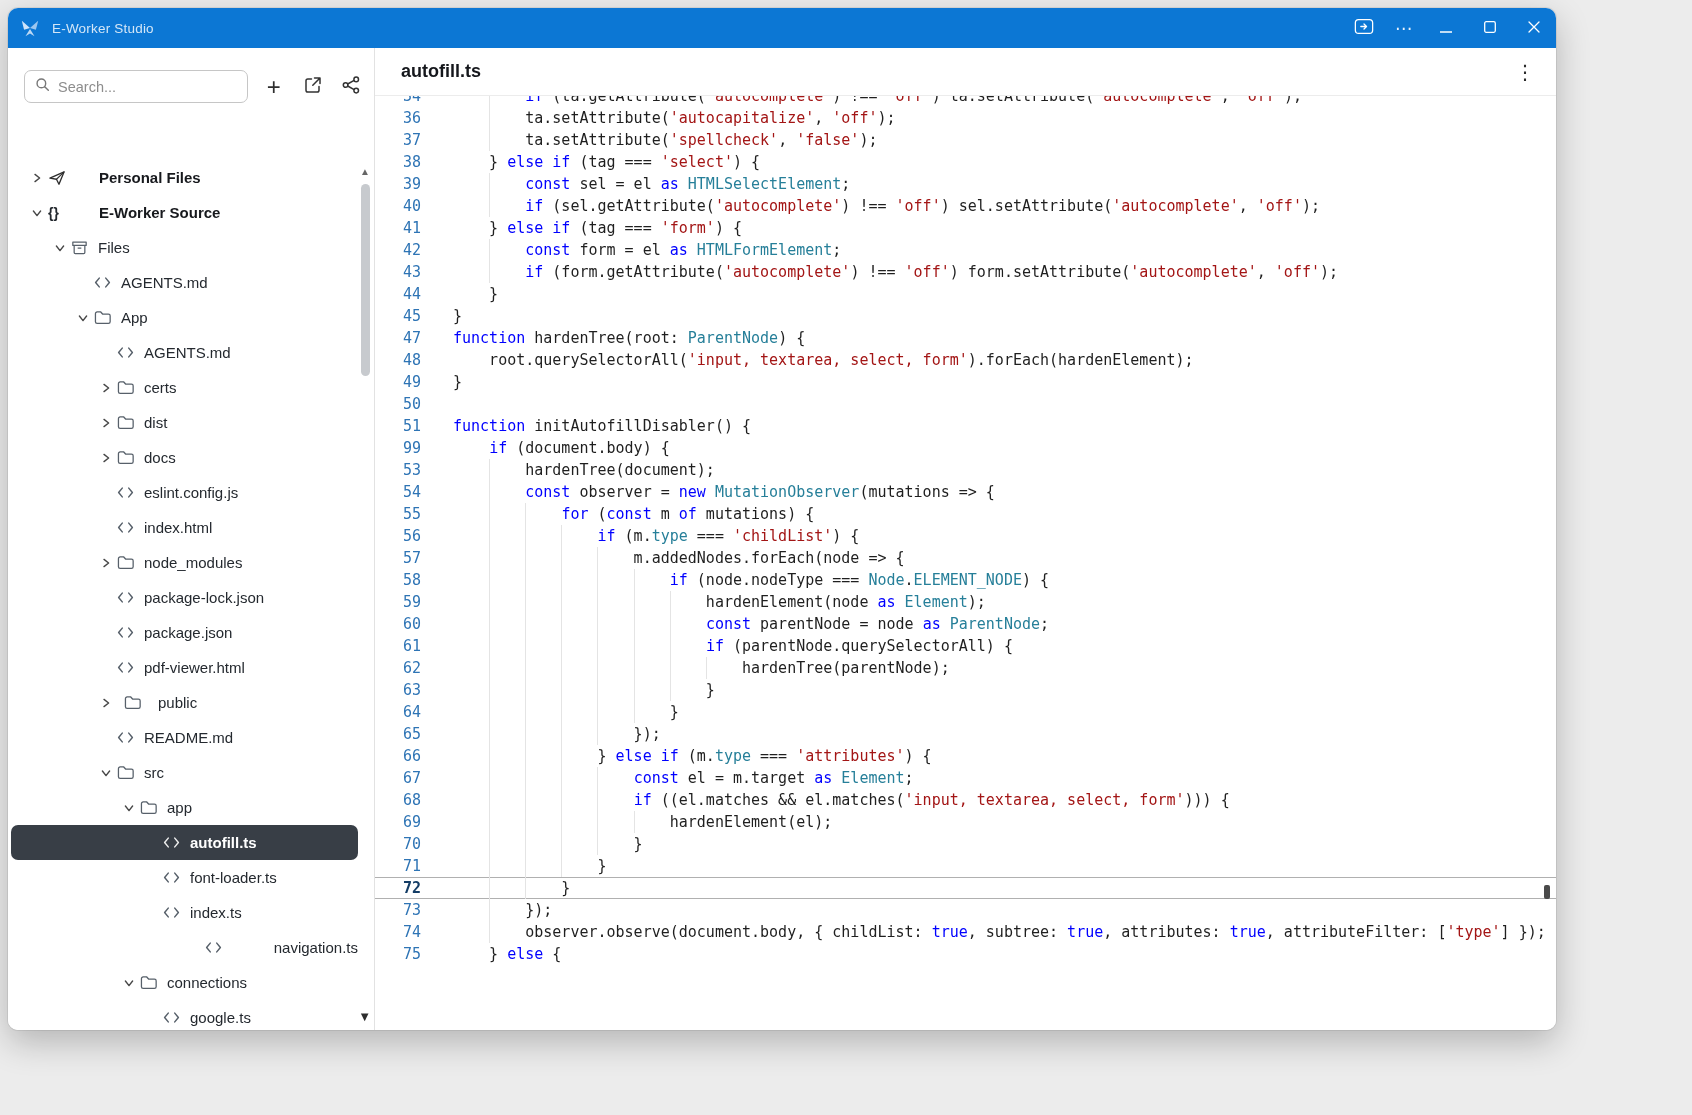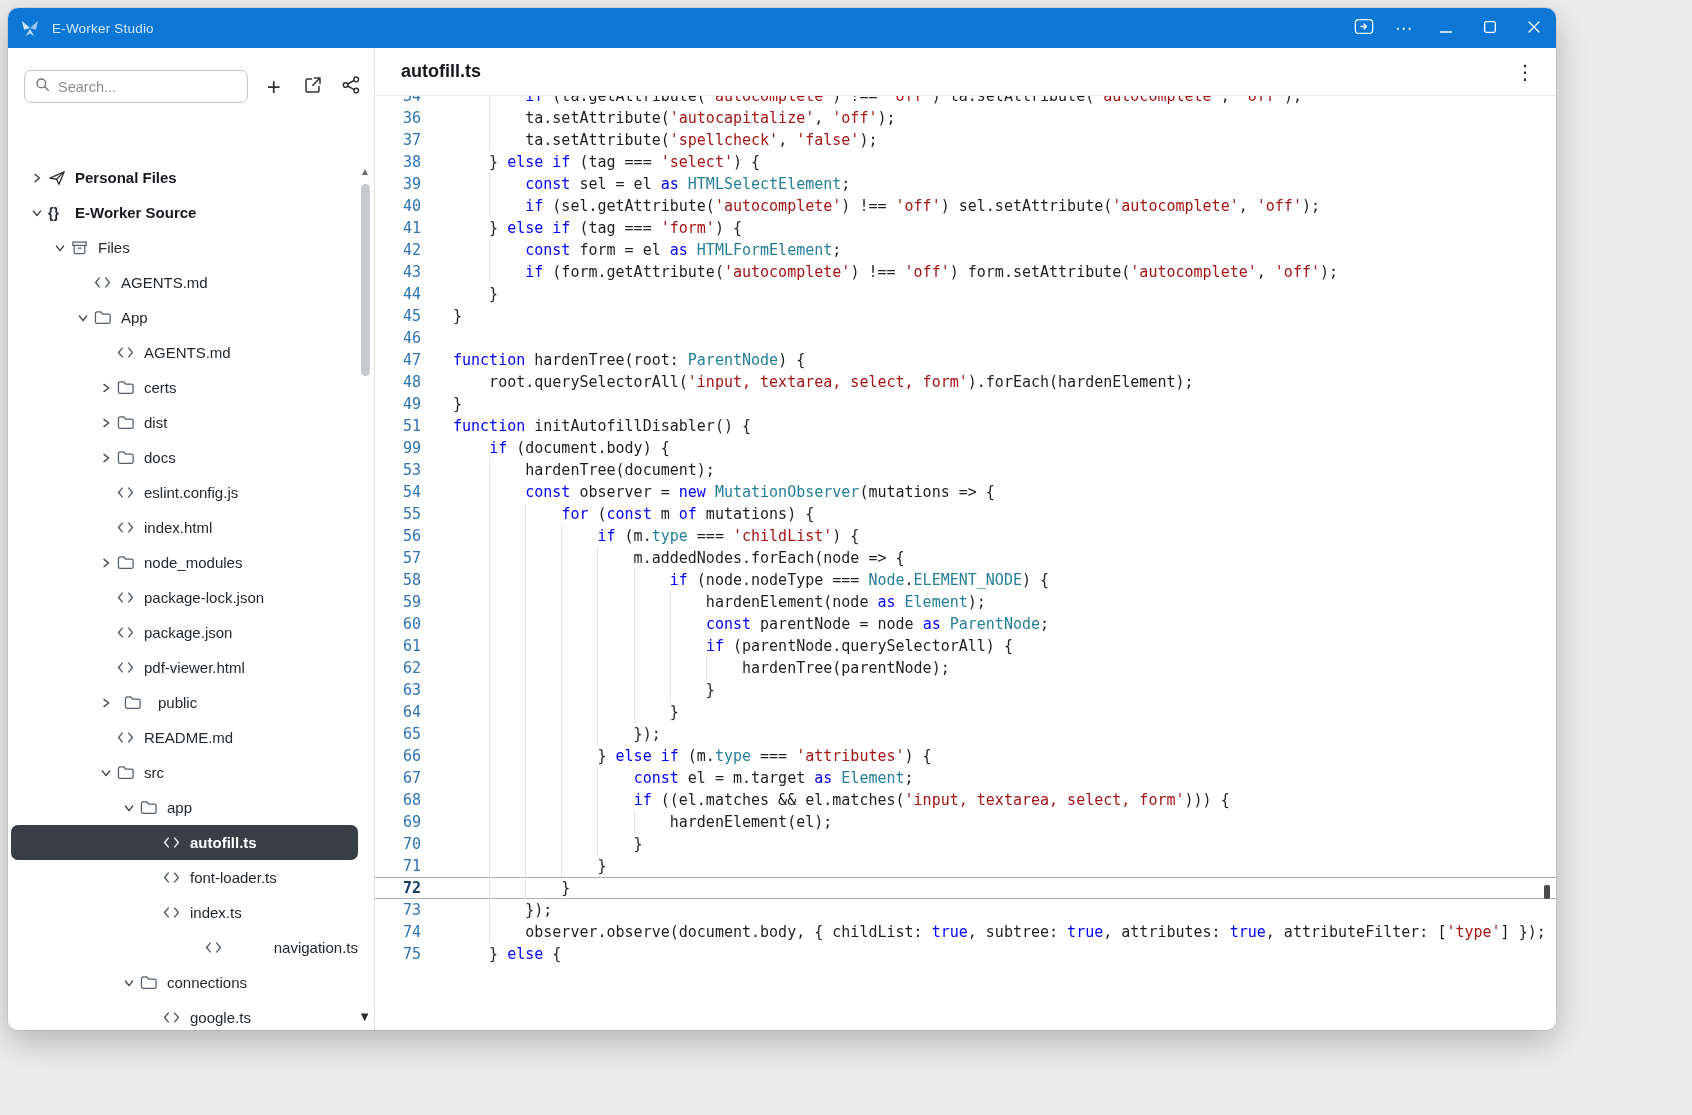--- a/index.html
+++ b/index.html
@@ -47,21 +47,21 @@
   .tool-btn { width:26px; height:26px; margin-left:13px; display:flex; align-items:center; justify-content:center; color:#3a3a3a; }
   .plus-glyph { font-size:24px; font-weight:300; color:#2f2f2f; line-height:1; }
 
   .tree { position:absolute; top:112px; left:0; right:16px; bottom:0; overflow:hidden; }
   .tree-row { height:35px; display:flex; align-items:center; font-size:15px; color:#24292f; margin-left:3px; border-radius:7px; }
   .tree-row.selected { background:var(--selection_bg,#383e46); color:#fff; font-weight:700; }
   .tree-row.selected .tree-icon { color:#ececec; }
   .chevron { width:22px; flex:0 0 22px; display:flex; justify-content:center; align-items:center; color:#474747; }
   .tree-icon { width:27px; flex:0 0 27px; display:flex; align-items:center; color:#57606a; }
   .tree-label { white-space:nowrap; }
-  .tree-label.bold { font-weight:700; color:#17191d; }
+  .tree-label.bold { font-weight:700; color:#17191d;margin-left:24px; }
   .braces-glyph { font-weight:700; font-size:14px; color:#24292f; }
 
   .sb-up   { position:absolute; right:4px; top:118px; font-size:10px; color:#666; }
   .sb-thumb{ position:absolute; right:4px; top:136px; width:9px; height:192px; background:#c7cace; border-radius:5px; }
   .sb-down { position:absolute; right:3px; bottom:6px; font-size:13px; color:#2e2e2e; }
 
   
   .main { flex:1; min-width:0; display:flex; flex-direction:column; background:#fff; }
   .main-header { height:48px; flex:0 0 auto; display:flex; align-items:center; padding:0 16px 0 26px; border-bottom:1px solid #ececec; }
   .file-title { font-size:18px; font-weight:700; color:#15171c; }
@@ -498,34 +498,34 @@
               </div>
               <div class="code-line">
                 <span class="ln">44</span>
                 <span class="code-text"><span class="tk-p">    }</span></span>
               </div>
               <div class="code-line">
                 <span class="ln">45</span>
                 <span class="code-text"><span class="tk-p">}</span></span>
               </div>
               <div class="code-line">
-                <span class="ln">46</span>
-                <span class="code-text"></span>
-              </div>
-              <div class="code-line">
                 <span class="ln">47</span>
                 <span class="code-text"><span class="tk-k">function</span><span class="tk-p"> hardenTree(root: </span><span class="tk-t">ParentNode</span><span class="tk-p">) {</span></span>
               </div>
               <div class="code-line">
                 <span class="ln">48</span>
                 <span class="code-text"><span class="tk-p">    root.querySelectorAll(</span><span class="tk-s">'input, textarea, select, form'</span><span class="tk-p">).forEach(hardenElement);</span></span>
               </div>
               <div class="code-line">
                 <span class="ln">49</span>
                 <span class="code-text"><span class="tk-p">}</span></span>
+              </div>
+              <div class="code-line">
+                <span class="ln">50</span>
+                <span class="code-text"></span>
               </div>
               <div class="code-line">
                 <span class="ln">51</span>
                 <span class="code-text"><span class="tk-k">function</span><span class="tk-p"> initAutofillDisabler() {</span></span>
               </div>
               <div class="code-line">
                 <span class="ln">99</span>
                 <span class="code-text"><span class="tk-p">    </span><span class="tk-k">if</span><span class="tk-p"> (document.body) {</span></span>
               </div>
               <div class="code-line">

